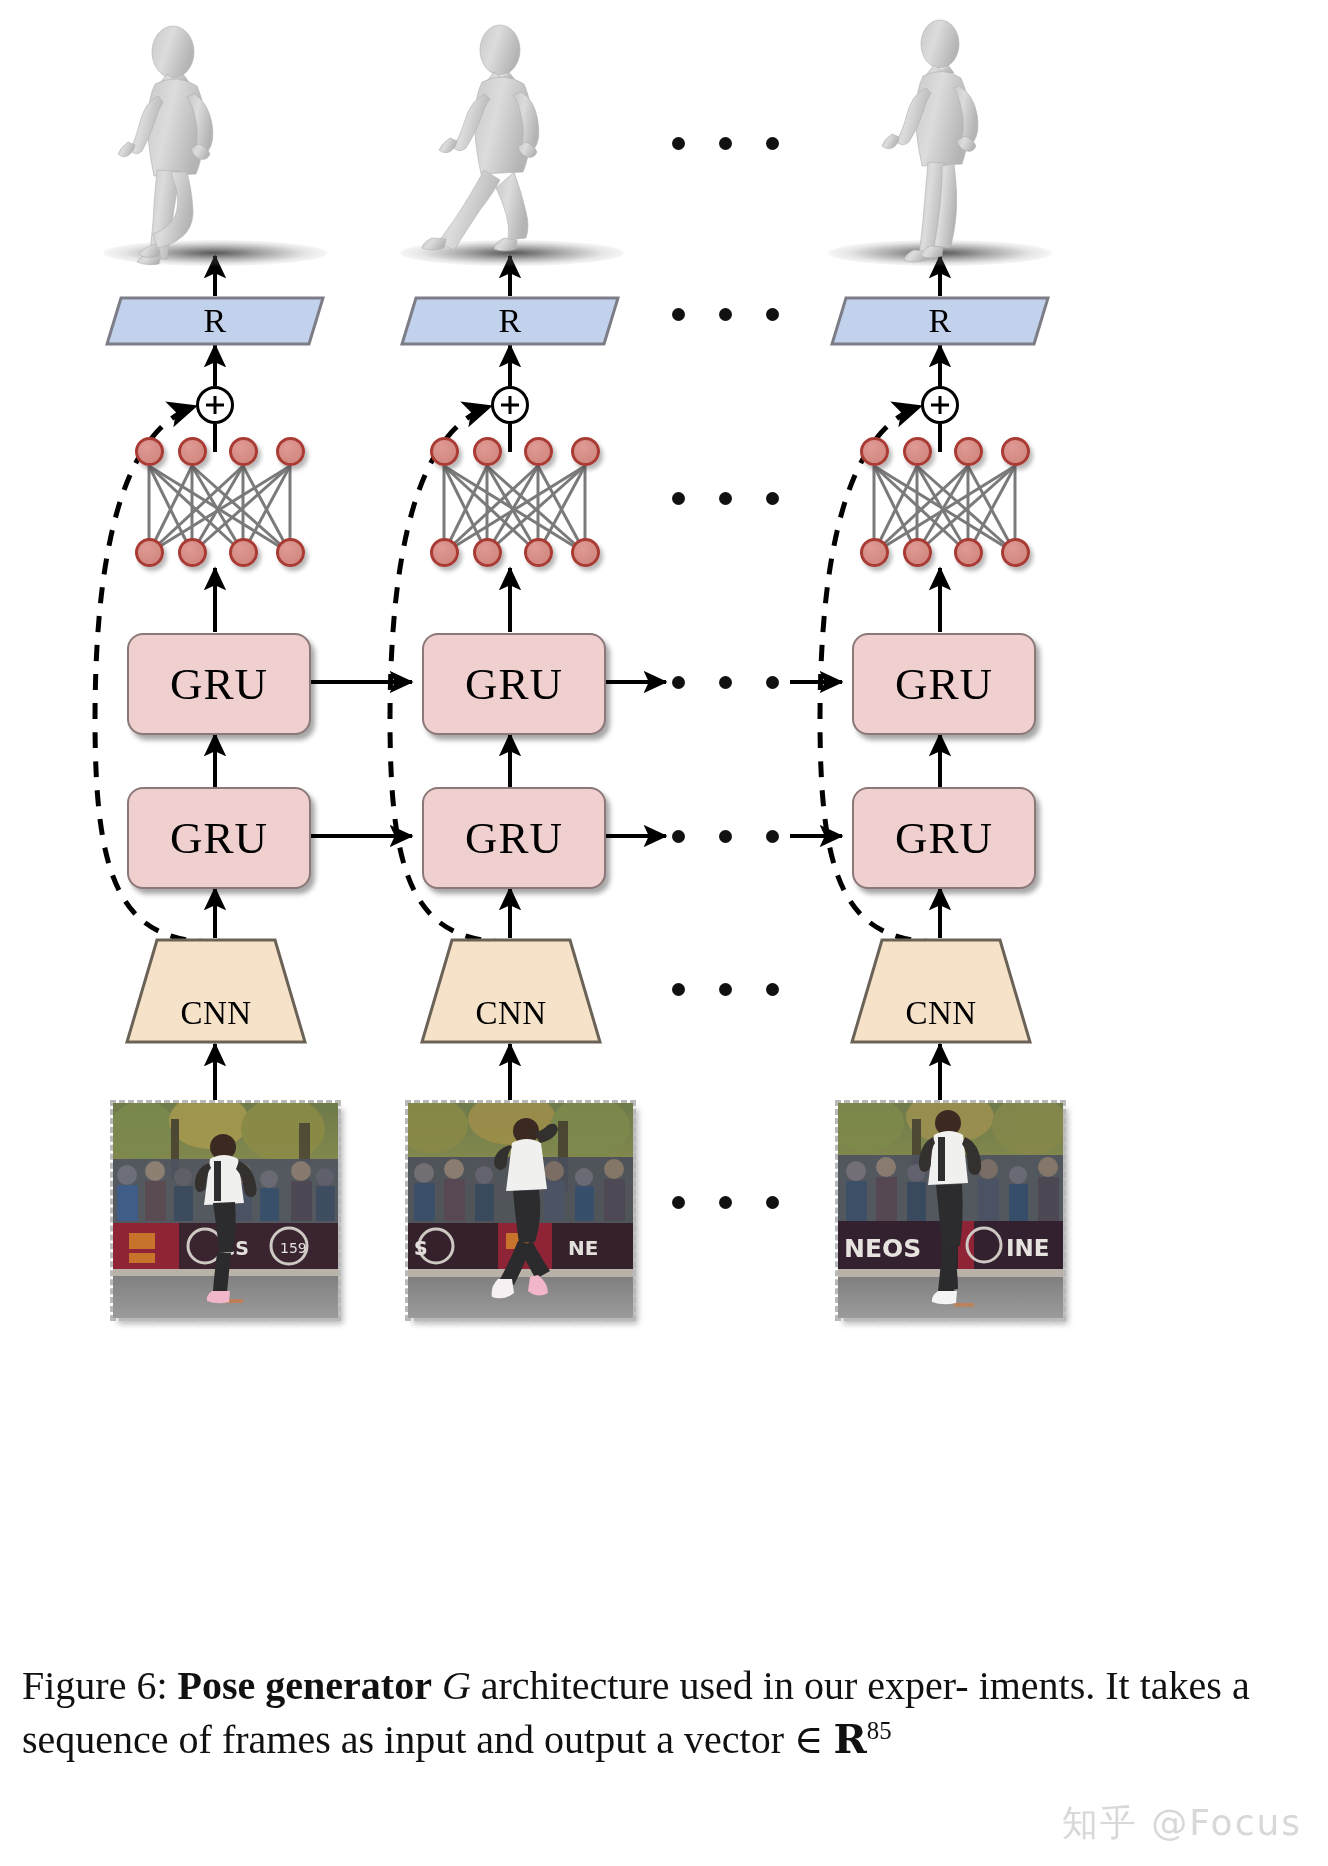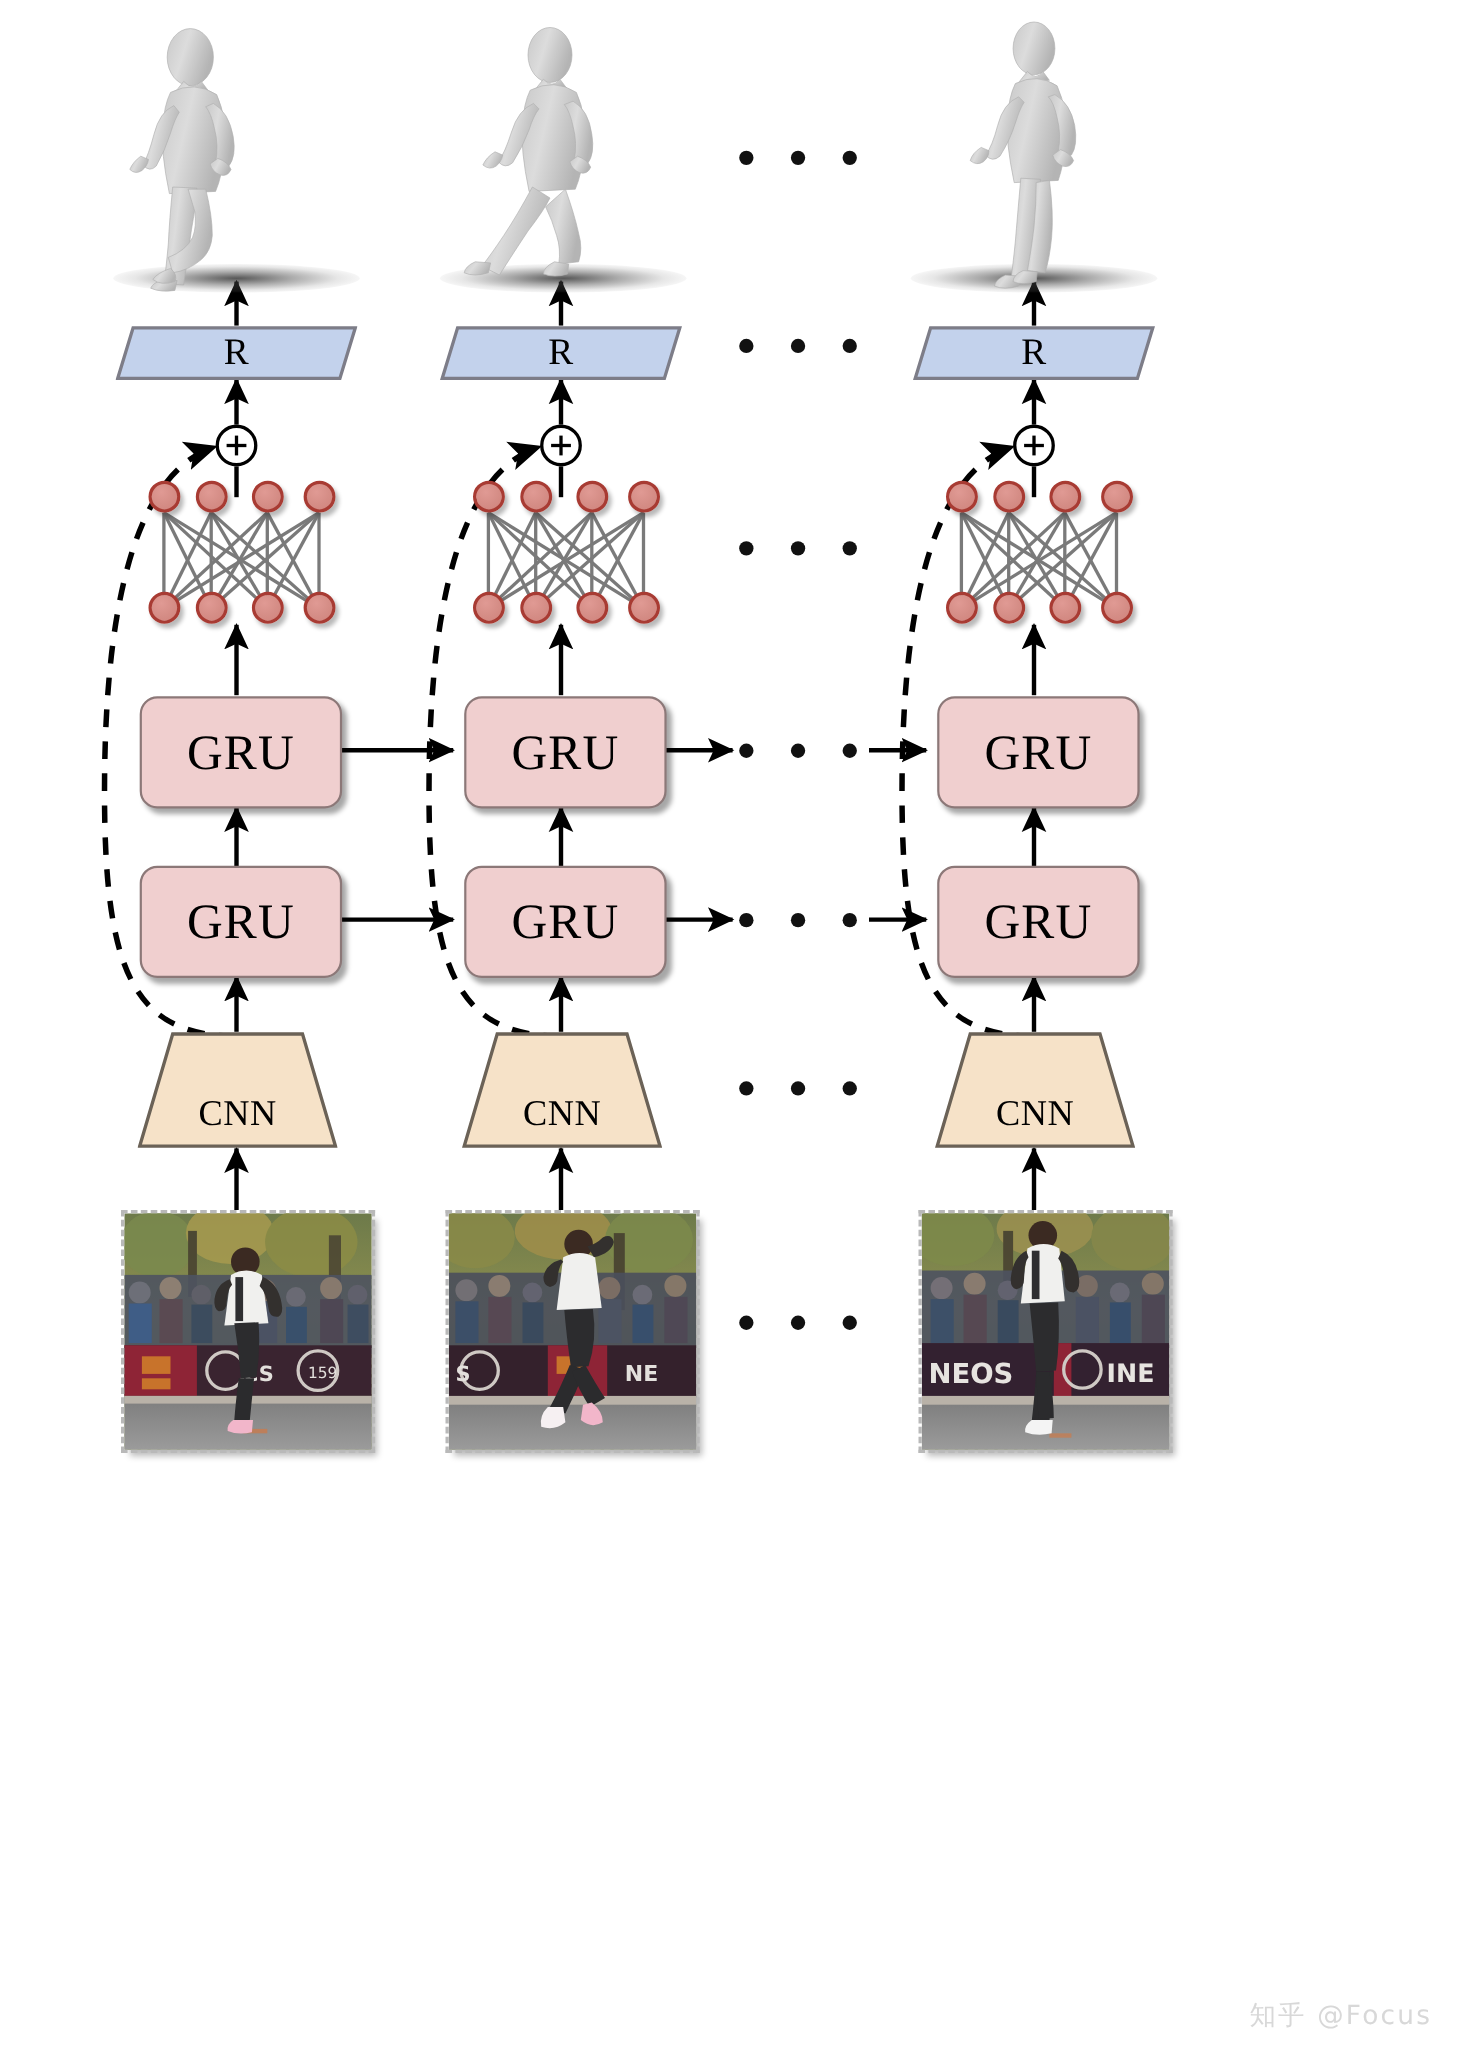--- a/index.html
+++ b/index.html
@@ -171,21 +171,21 @@
   #caption b { font-weight: bold; }
   #caption .cal { font-style: italic; font-family: "Liberation Serif", serif; }
   #caption .bbR { font-weight: bold; font-family: "DejaVu Serif", serif; }
   #caption sup { font-size: 0.62em; vertical-align: super; }
 
   #watermark {
     position: absolute;
     right: 26px;
     bottom: 18px;
     font-family: "DejaVu Sans", sans-serif;
-    font-size: 24px;
+    font-size: 36px;
     color: #d8d8d8;
     letter-spacing: 2px;
     white-space: nowrap;
   }
 </style>
 </head>
 <body>
 
 <div id="figure-root">
 
@@ -653,16 +653,26 @@
     </svg>
     <div class="frame-dash"></div>
   </div>
 
   <div class="ellipsis" style="left:672px; top:1196px;">
     <i></i>
       <i></i>
       <i></i>
   </div>
 
+  <div id="caption">
+    <span>Figure 6:</span>
+    <b>Pose generator</b>
+    <span class="cal">G</span>
+    <span>architecture used in our exper-</span>
+    <span>iments. It takes a sequence of frames as input and output a</span>
+    <span>vector</span>
+    <span>∈</span>
+    <span class="bbR">R</span><sup>85</sup>
+  </div>
 
   <div id="watermark">知乎 @Focus</div>
 
 </div>
 
 </body></html>

